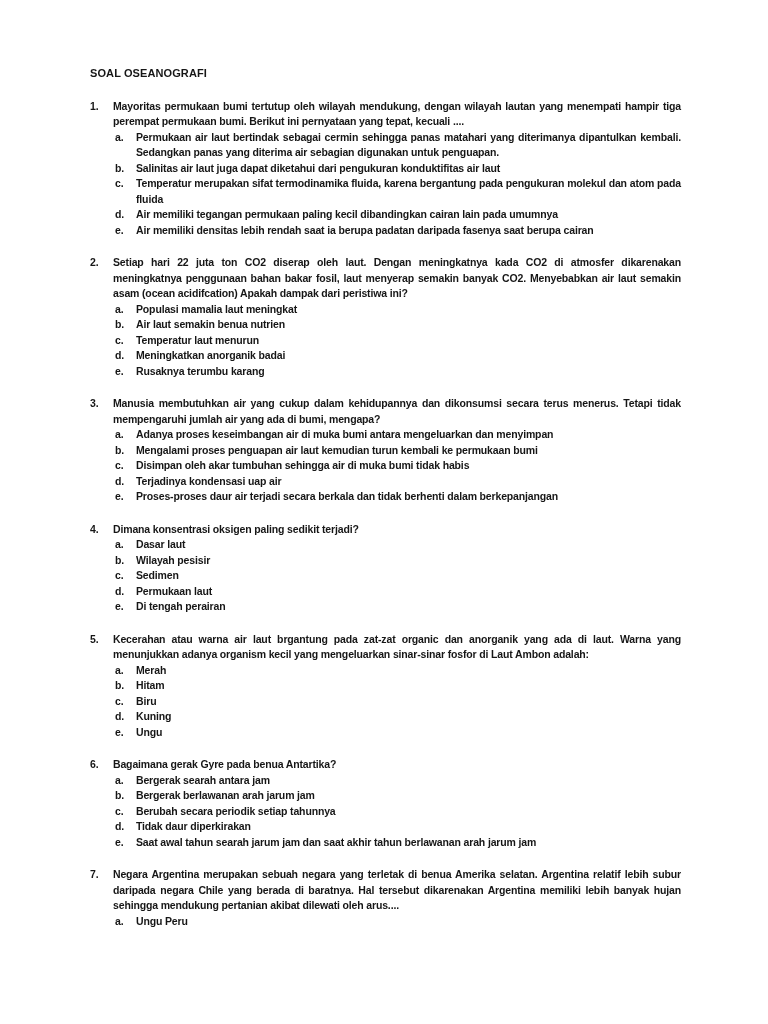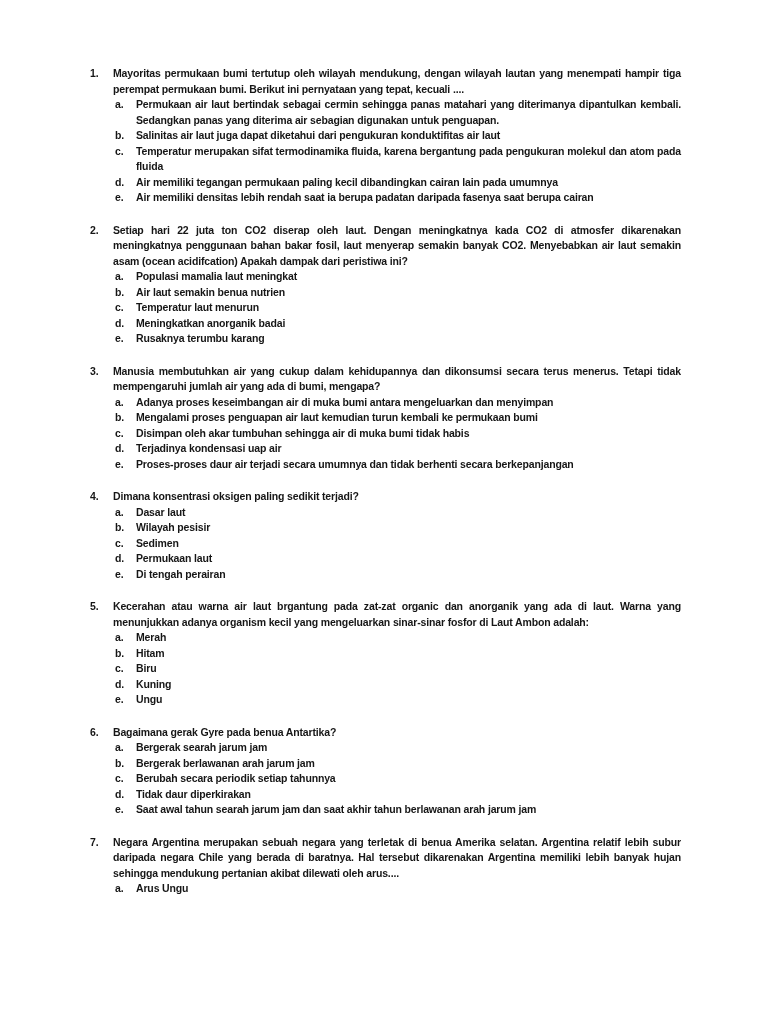--- a/index.html
+++ b/index.html
@@ -59,20 +59,21 @@
   }
   .opt-text {
     flex: 1;
     text-align: justify;
   }
 </style>
 </head>
 <body>
 
 <div class="page">
+  <h1 class="doc-title">SOAL OSEANOGRAFI</h1>
   <div id="questions">
   <div class="question">
     <div class="q-row">
       <span class="q-num">1.</span>
       <div class="q-text">Mayoritas permukaan bumi tertutup oleh wilayah mendukung, dengan wilayah lautan yang menempati hampir tiga perempat permukaan bumi. Berikut ini pernyataan yang tepat, kecuali ....</div>
     </div>
     <div class="options">
   <div class="opt-row">
     <span class="opt-letter">a.</span>
     <div class="opt-text">Permukaan air laut bertindak sebagai cermin sehingga panas matahari yang diterimanya dipantulkan kembali. Sedangkan panas yang diterima air sebagian digunakan untuk penguapan.</div>
@@ -154,21 +155,21 @@
     <div class="opt-text">Disimpan oleh akar tumbuhan sehingga air di muka bumi tidak habis</div>
   </div>
 
   <div class="opt-row">
     <span class="opt-letter">d.</span>
     <div class="opt-text">Terjadinya kondensasi uap air</div>
   </div>
 
   <div class="opt-row">
     <span class="opt-letter">e.</span>
-    <div class="opt-text">Proses-proses daur air terjadi secara umumnya dan tidak berhenti secara berkepanjangan</div>
+    <div class="opt-text">Proses-proses daur air terjadi secara berkala dan tidak berhenti dalam berkepanjangan</div>
   </div>
 </div>
   </div>
 
   <div class="question">
     <div class="q-row">
       <span class="q-num">4.</span>
       <div class="q-text">Dimana konsentrasi oksigen paling sedikit terjadi?</div>
     </div>
     <div class="options">
@@ -233,21 +234,21 @@
   </div>
 
   <div class="question">
     <div class="q-row">
       <span class="q-num">6.</span>
       <div class="q-text">Bagaimana gerak Gyre pada benua Antartika?</div>
     </div>
     <div class="options">
   <div class="opt-row">
     <span class="opt-letter">a.</span>
-    <div class="opt-text">Bergerak searah jarum jam</div>
+    <div class="opt-text">Bergerak searah antara jam</div>
   </div>
 
   <div class="opt-row">
     <span class="opt-letter">b.</span>
     <div class="opt-text">Bergerak berlawanan arah jarum jam</div>
   </div>
 
   <div class="opt-row">
     <span class="opt-letter">c.</span>
     <div class="opt-text">Berubah secara periodik setiap tahunnya</div>
@@ -266,18 +267,18 @@
   </div>
 
   <div class="question">
     <div class="q-row">
       <span class="q-num">7.</span>
       <div class="q-text">Negara Argentina merupakan sebuah negara yang terletak di benua Amerika selatan. Argentina relatif lebih subur daripada negara Chile yang berada di baratnya. Hal tersebut dikarenakan Argentina memiliki lebih banyak hujan sehingga mendukung pertanian akibat dilewati oleh arus....</div>
     </div>
     <div class="options">
   <div class="opt-row">
     <span class="opt-letter">a.</span>
-    <div class="opt-text">Arus Ungu</div>
+    <div class="opt-text">Ungu Peru</div>
   </div>
 </div>
   </div>
 </div>
 </div>
 
 </body></html>

